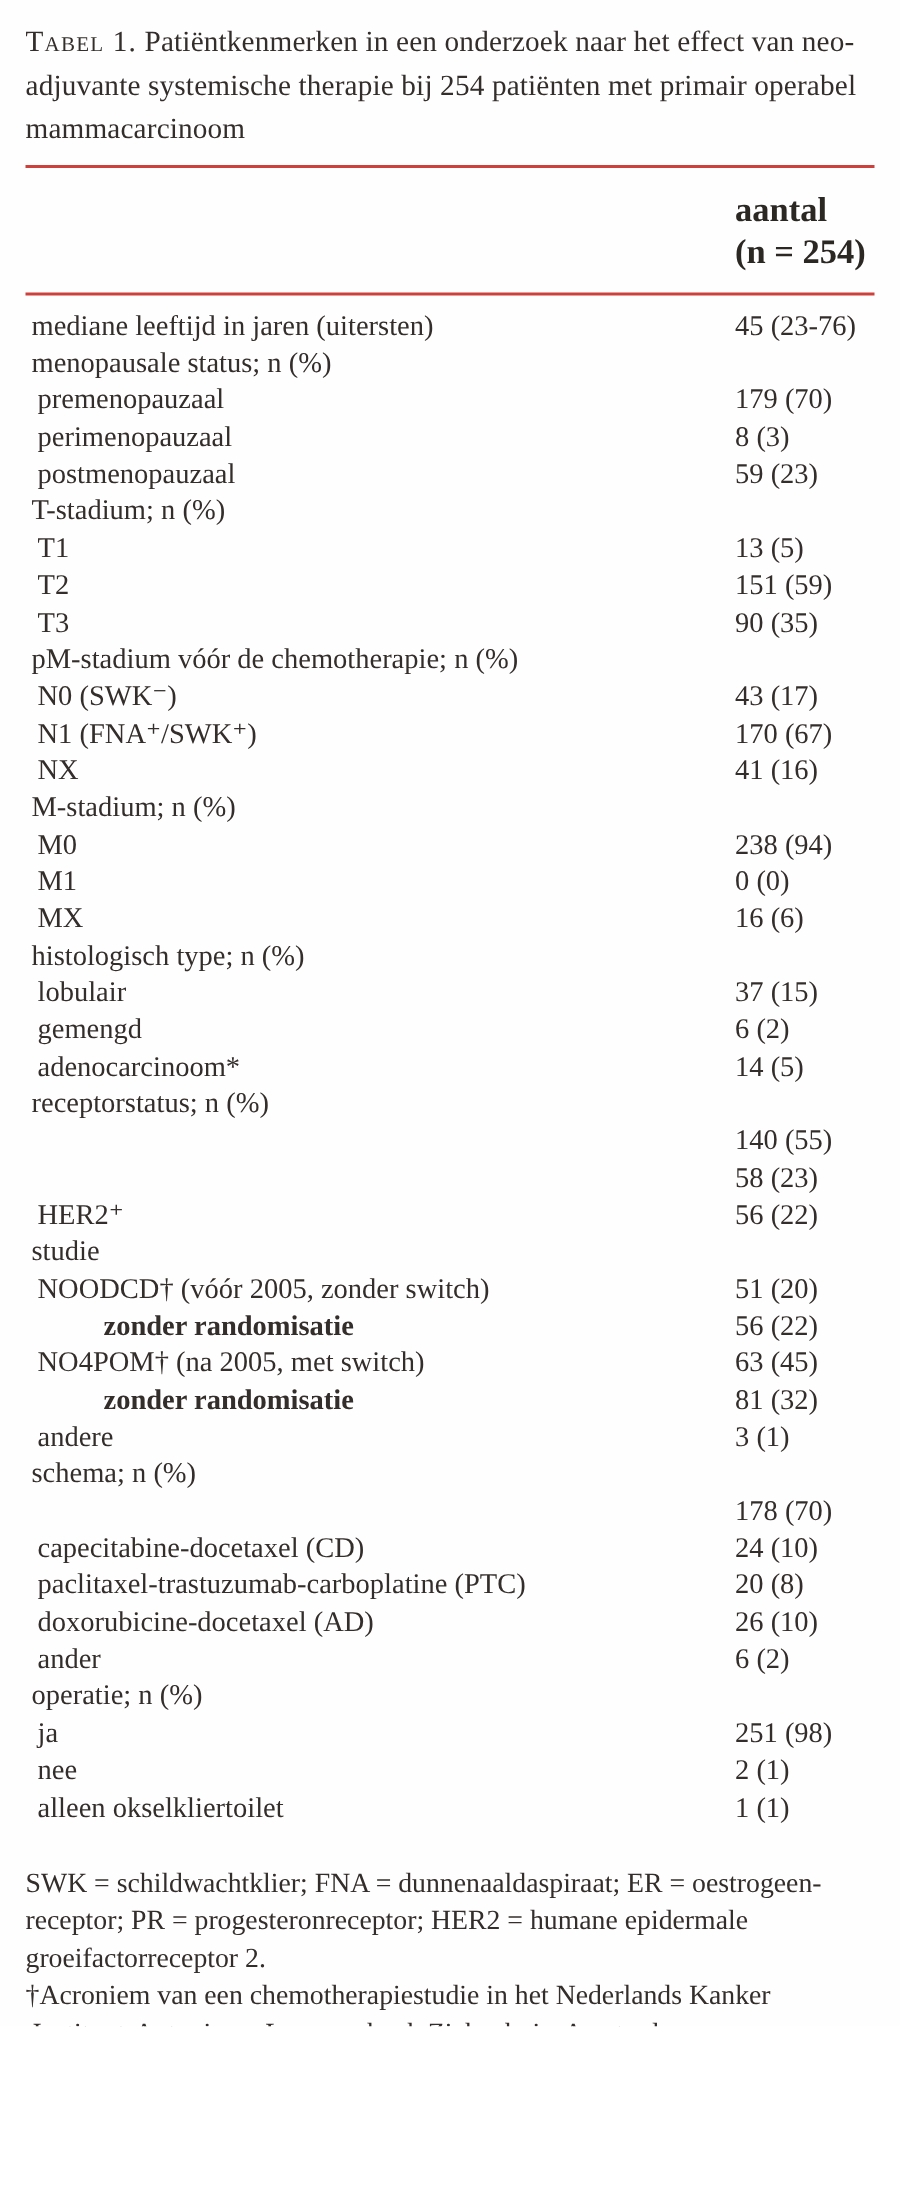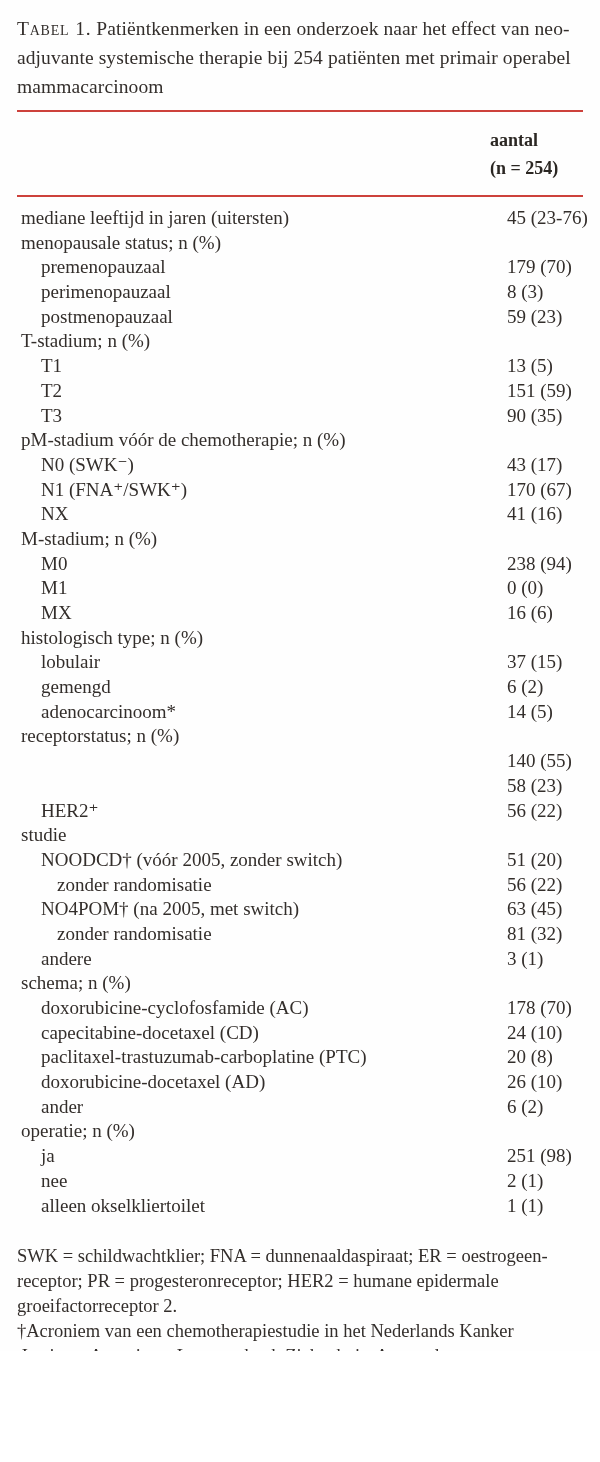--- a/index.html
+++ b/index.html
@@ -35,42 +35,42 @@
   .rule.top-rule    { margin-top: 9px; }
   .rule.header-rule { margin-top: 0; }
   .rule.bottom-rule { margin-top: 13px; }
   .header-block {
     padding-top: 14px;
     padding-bottom: 13px;
   }
   .header-value {
     margin-left: 473px;
     font-weight: bold;
-    font-size: 18px;
+    font-size: 23px;
     line-height: 28px;
     color: #2b2723;
   }
   .tbody {
     padding-top: 9px;
     padding-bottom: 0;
   }
   .row {
     position: relative;
     height: 24.7px;
     line-height: 24.7px;
     font-size: 19px;
     white-space: nowrap;
   }
   .row .label   { display: inline-block; }
   .indent-0 .label { margin-left: 4px; }
-  .indent-1 .label { margin-left: 24px; }
-  .indent-2 .label { margin-left: 40px; }
+  .indent-1 .label { margin-left: 8px; }
+  .indent-2 .label { margin-left: 52px; font-weight: bold; }
   .row .value {
     position: absolute;
-    left: 490px;
+    left: 473px;
     top: 0;
   }
   .footnotes {
     margin-top: 26px;
     font-size: 18.5px;
     line-height: 25px;
   }
   .footnote {
     margin: 0;
     white-space: pre-wrap;
@@ -122,21 +122,21 @@
       <div class="row indent-1"><span class="value">140 (55)</span></div>
       <div class="row indent-1"><span class="value">58 (23)</span></div>
       <div class="row indent-1"><span class="label">HER2⁺</span><span class="value">56 (22)</span></div>
       <div class="row indent-0"><span class="label">studie</span><span class="value"></span></div>
       <div class="row indent-1"><span class="label">NOODCD† (vóór 2005, zonder switch)</span><span class="value">51 (20)</span></div>
       <div class="row indent-2"><span class="label">zonder randomisatie</span><span class="value">56 (22)</span></div>
       <div class="row indent-1"><span class="label">NO4POM† (na 2005, met switch)</span><span class="value">63 (45)</span></div>
       <div class="row indent-2"><span class="label">zonder randomisatie</span><span class="value">81 (32)</span></div>
       <div class="row indent-1"><span class="label">andere</span><span class="value">3 (1)</span></div>
       <div class="row indent-0"><span class="label">schema; n (%)</span><span class="value"></span></div>
-      <div class="row indent-1"><span class="label">doxorubicine-cyclofosfamide (AC)</span><span class="value">178 (70)</span></div>
+      <div class="row indent-1"><span class="value">178 (70)</span></div>
       <div class="row indent-1"><span class="label">capecitabine-docetaxel (CD)</span><span class="value">24 (10)</span></div>
       <div class="row indent-1"><span class="label">paclitaxel-trastuzumab-carboplatine (PTC)</span><span class="value">20 (8)</span></div>
       <div class="row indent-1"><span class="label">doxorubicine-docetaxel (AD)</span><span class="value">26 (10)</span></div>
       <div class="row indent-1"><span class="label">ander</span><span class="value">6 (2)</span></div>
       <div class="row indent-0"><span class="label">operatie; n (%)</span><span class="value"></span></div>
       <div class="row indent-1"><span class="label">ja</span><span class="value">251 (98)</span></div>
       <div class="row indent-1"><span class="label">nee</span><span class="value">2 (1)</span></div>
       <div class="row indent-1"><span class="label">alleen okselkliertoilet</span><span class="value">1 (1)</span></div>
     </div>
 

